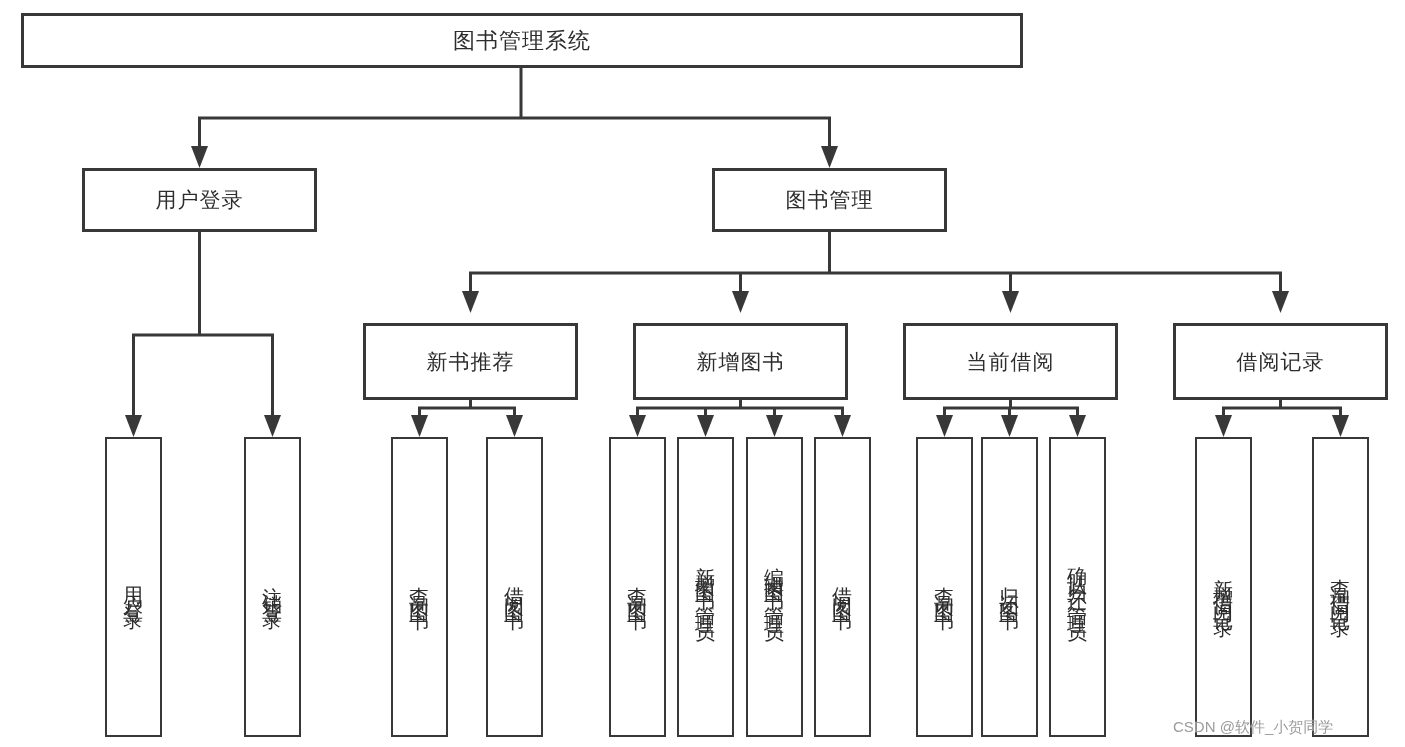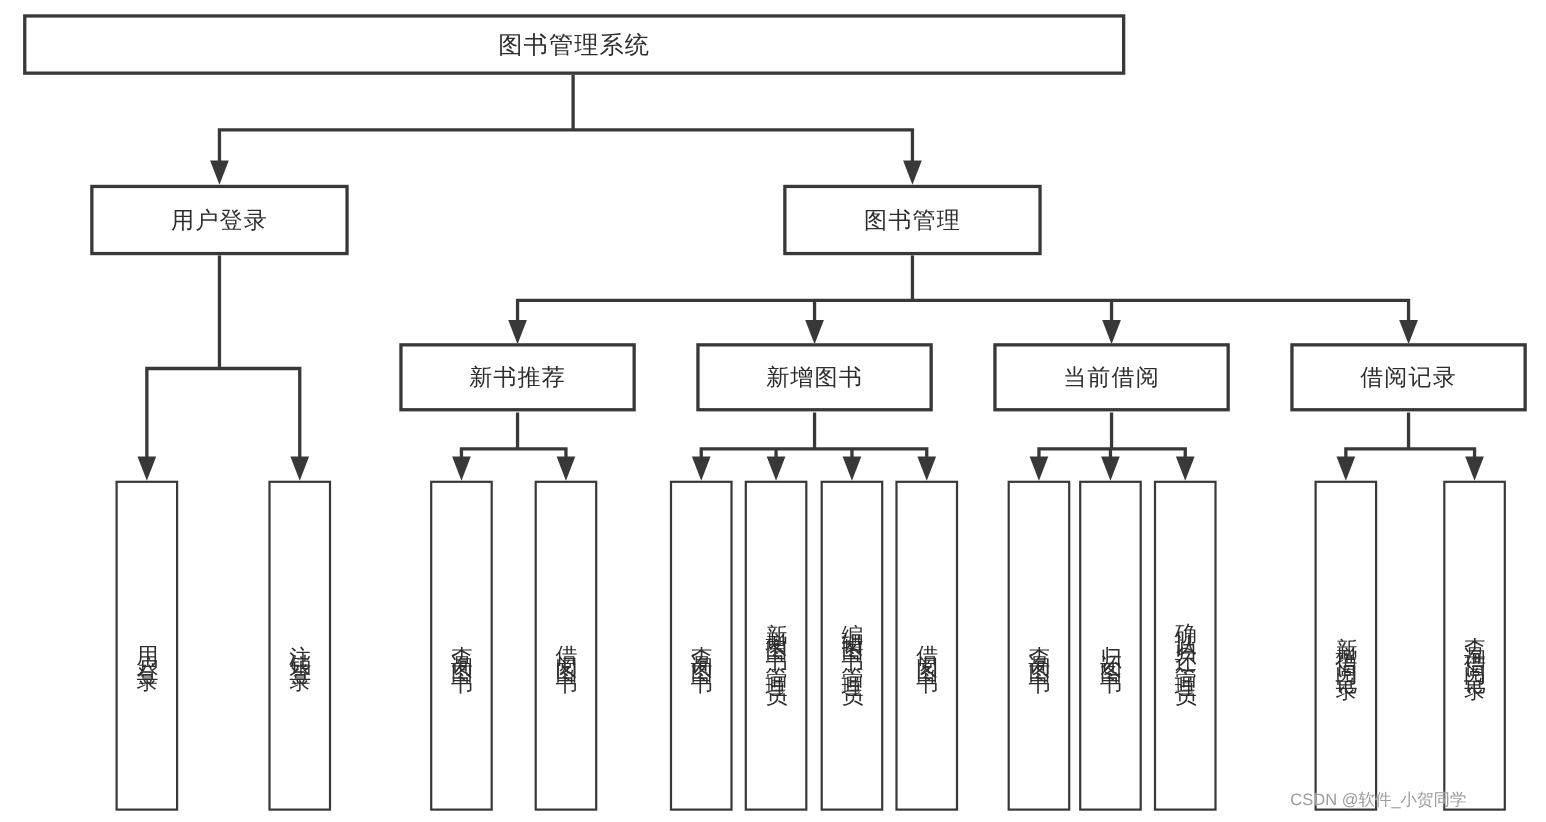--- a/index.html
+++ b/index.html
@@ -42,22 +42,22 @@
     font-size: 22px;
     letter-spacing: 1px;
   }
   .l2 {
     top: 168px;
     width: 235px; height: 64px;
     font-size: 21px;
     letter-spacing: 1px;
   }
   .l3 {
-    top: 312px;
-    width: 215px; height: 62px;
+    top: 323px;
+    width: 215px; height: 77px;
     font-size: 21px;
     letter-spacing: 1px;
   }
   .leaf {
     top: 437px;
     width: 57px; height: 300px;
     border-width: 2.5px;
     font-size: 20px;
     writing-mode: vertical-rl;
     letter-spacing: 8px;

